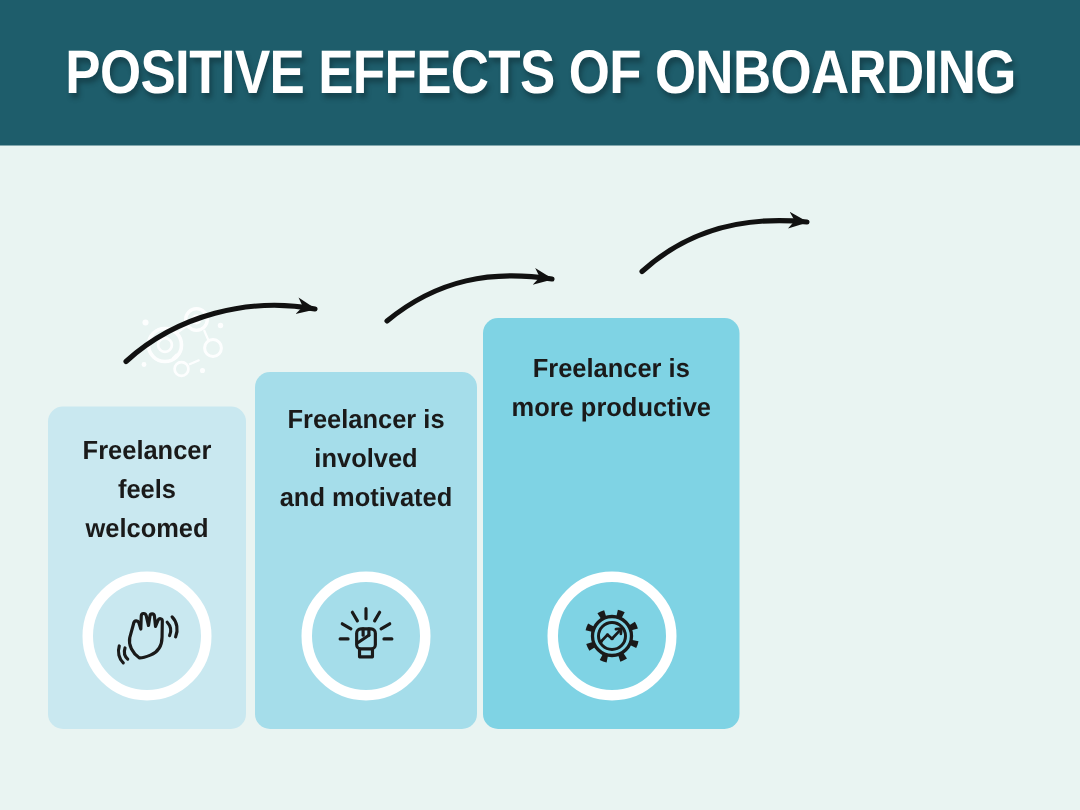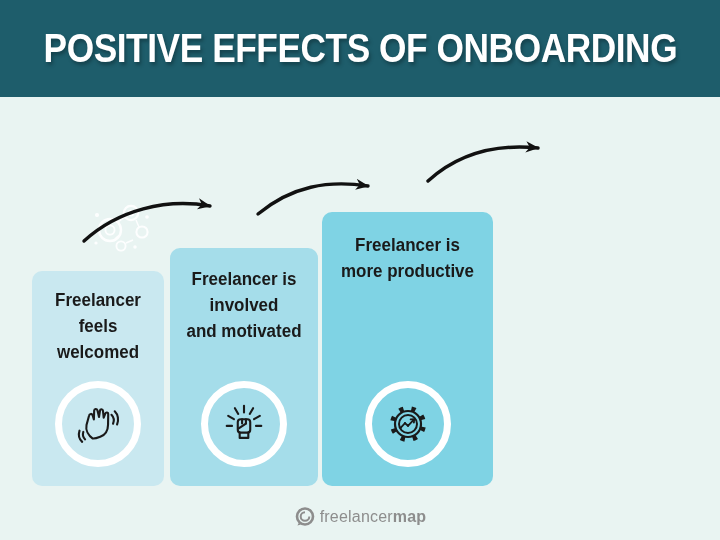--- a/index.html
+++ b/index.html
@@ -141,22 +141,14 @@
           <path d="M26.6,19.4 L30.2,19.1 L29.9,22.6" stroke-width="1.8"></path>
           <circle cx="16.8" cy="27.6" r="1.1" fill="#1a1a1a" stroke="none"></circle>
           <circle cx="21" cy="23.2" r="1.1" fill="#1a1a1a" stroke="none"></circle>
           <circle cx="24" cy="25.8" r="1.1" fill="#1a1a1a" stroke="none"></circle>
         </g>
       </svg>
     </div>
   </div>
 
 
-  <div class="footer">
-    <svg width="22" height="22" viewBox="0 0 22 22">
-      <circle cx="11" cy="10.5" r="8" fill="none" stroke="#8d8d8d" stroke-width="2.6"></circle>
-      <path d="M11,6.2 A4.3,4.3 0 1 0 15.3,10.5" fill="none" stroke="#8d8d8d" stroke-width="2"></path>
-      <path d="M5,16.5 L3.4,19.4 L7,18.4 Z" fill="#8d8d8d"></path>
-    </svg>
-    <span class="brand-text"><span>freelancer</span><b>map</b></span>
-  </div>
 
 </div>
 
 </body></html>

